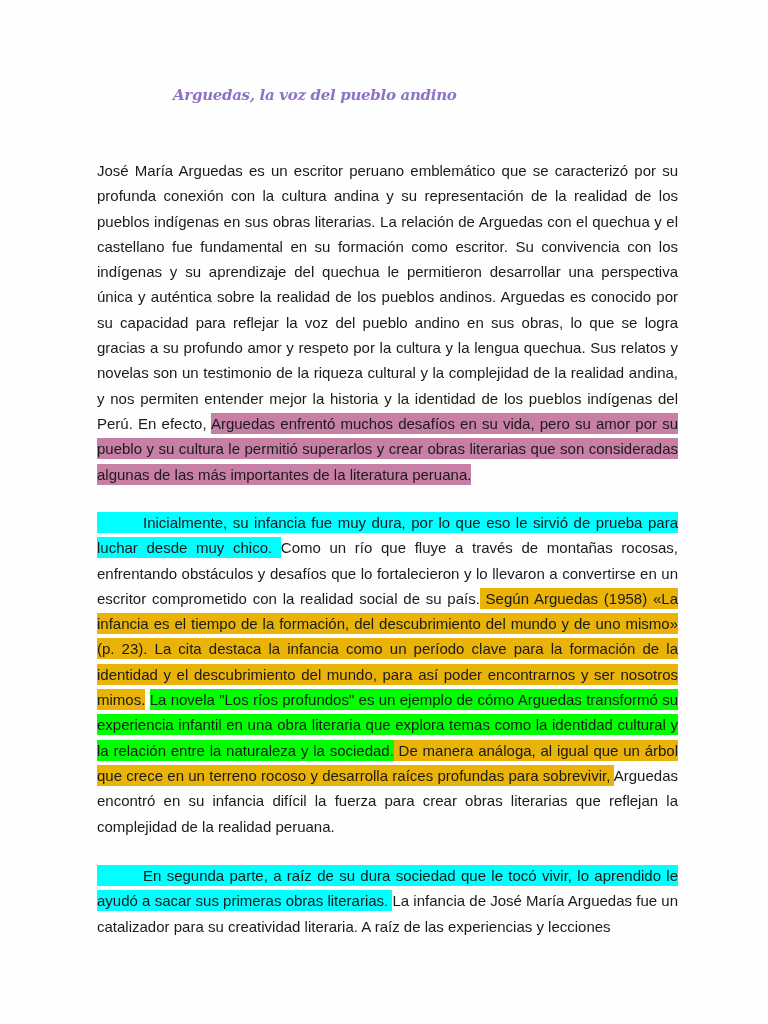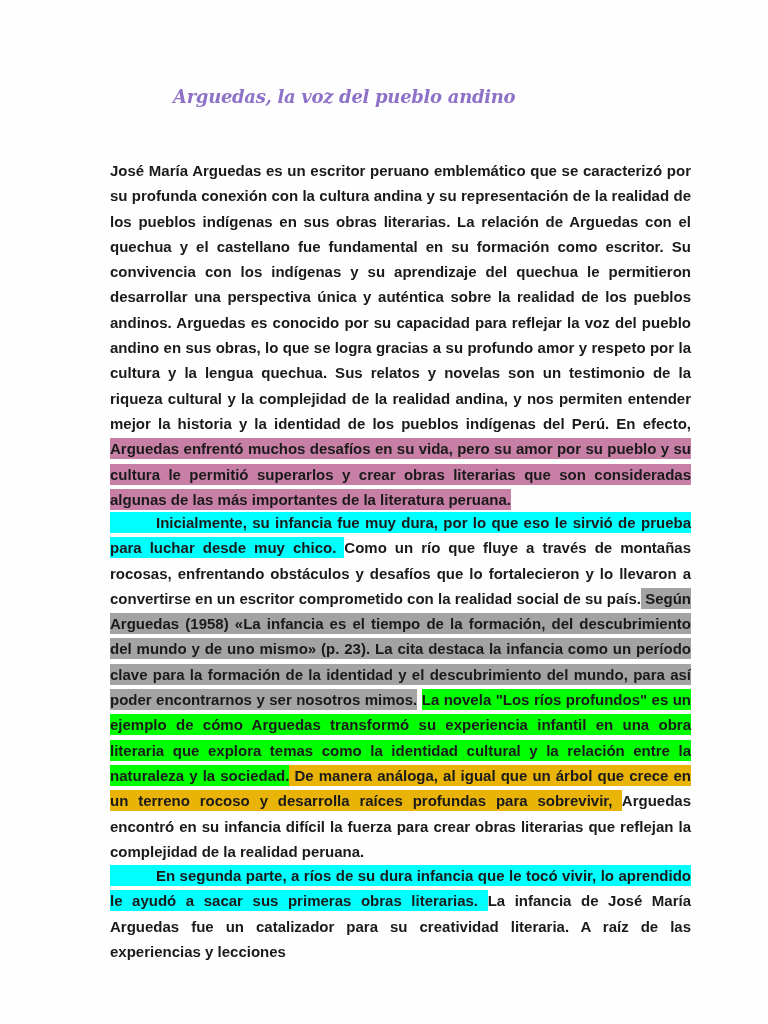--- a/index.html
+++ b/index.html
@@ -1,47 +1,47 @@
 <!DOCTYPE html>
 <html><head>
 <meta charset="utf-8">
 <style>
   html, body { margin: 0; padding: 0; background: #ffffff; }
   body { width: 768px; height: 1024px; overflow: hidden; position: relative; }
   .page { position: absolute; left: 0; top: 0; width: 768px; height: 1024px; background: #fefefe; }
   .title {
     position: absolute; left: 173px; top: 86px;
     font-family: "DejaVu Serif", serif; font-style: italic; font-weight: bold;
-    font-size: 18px; color: #8e72c8; letter-spacing: -0.3px; white-space: nowrap;
+    font-size: 15px; color: #8e72c8; letter-spacing: -0.3px; white-space: nowrap;
   }
   .body-text {
-    position: absolute; left: 110px; width: 581px;
+    position: absolute; left: 97px; width: 581px;
     font-family: "Liberation Sans", sans-serif; font-size: 15px;
-    line-height: 25.3px; color: #1a1a1a; text-align: justify; font-weight: bold;
+    line-height: 25.3px; color: #1a1a1a; text-align: justify;
   }
   .p1 { top: 158px; }
   .p2 { top: 510px; }
   .p3 { top: 863px; }
   .hl { padding: 2px 0; }
   .hl-pink { background: #c77fa6; }
   .hl-cyan { background: #00ffff; padding-left: 46px; }
-  .hl-yellow { background: #a3a3a3; }
+  .hl-yellow { background: #eab308; }
   .hl-green { background: #00ff00; }
   .hl-peach { background: #eab308; }
 </style>
 </head>
 <body>
 
 <div class="page">
   <div class="title">Arguedas, la voz del pueblo andino</div>
 
   <p class="body-text p1" style="margin:0;">
     <span>José María Arguedas es un escritor peruano emblemático que se caracterizó por su profunda conexión con la cultura andina y su representación de la realidad de los pueblos indígenas en sus obras literarias. La relación de Arguedas con el quechua y el castellano fue fundamental en su formación como escritor. Su convivencia con los indígenas y su aprendizaje del quechua le permitieron desarrollar una perspectiva única y auténtica sobre la realidad de los pueblos andinos. Arguedas es conocido por su capacidad para reflejar la voz del pueblo andino en sus obras, lo que se logra gracias a su profundo amor y respeto por la cultura y la lengua quechua. Sus relatos y novelas son un testimonio de la riqueza cultural y la complejidad de la realidad andina, y nos permiten entender mejor la historia y la identidad de los pueblos indígenas del Perú. En efecto, </span><span class="hl hl-pink">Arguedas enfrentó muchos desafíos en su vida, pero su amor por su pueblo y su cultura le permitió superarlos y crear obras literarias que son consideradas algunas de las más importantes de la literatura peruana.</span>
   </p>
 
   <p class="body-text p2" style="margin:0;">
     <span class="hl hl-cyan">Inicialmente, su infancia fue muy dura, por lo que eso le sirvió de prueba para luchar desde muy chico. </span><span>Como un río que fluye a través de montañas rocosas, enfrentando obstáculos y desafíos que lo fortalecieron y lo llevaron a convertirse en un escritor comprometido con la realidad social de su país.</span><span class="hl hl-yellow"> Según Arguedas (1958) «La infancia es el tiempo de la formación, del descubrimiento del mundo y de uno mismo» (p. 23). La cita destaca la infancia como un período clave para la formación de la identidad y el descubrimiento del mundo, para así poder encontrarnos y ser nosotros mimos.</span><span> </span><span class="hl hl-green">La novela "Los ríos profundos" es un ejemplo de cómo Arguedas transformó su experiencia infantil en una obra literaria que explora temas como la identidad cultural y la relación entre la naturaleza y la sociedad.</span><span class="hl hl-peach"> De manera análoga, al igual que un árbol que crece en un terreno rocoso y desarrolla raíces profundas para sobrevivir, </span><span>Arguedas encontró en su infancia difícil la fuerza para crear obras literarias que reflejan la complejidad de la realidad peruana.</span>
   </p>
 
   <p class="body-text p3" style="margin:0;">
-    <span class="hl hl-cyan">En segunda parte, a ríos de su dura infancia que le tocó vivir, lo aprendido le ayudó a sacar sus primeras obras literarias. </span><span>La infancia de José María Arguedas fue un catalizador para su creatividad literaria. A raíz de las experiencias y lecciones</span>
+    <span class="hl hl-cyan">En segunda parte, a raíz de su dura sociedad que le tocó vivir, lo aprendido le ayudó a sacar sus primeras obras literarias. </span><span>La infancia de José María Arguedas fue un catalizador para su creatividad literaria. A raíz de las experiencias y lecciones</span>
   </p>
 </div>
 
 </body></html>

